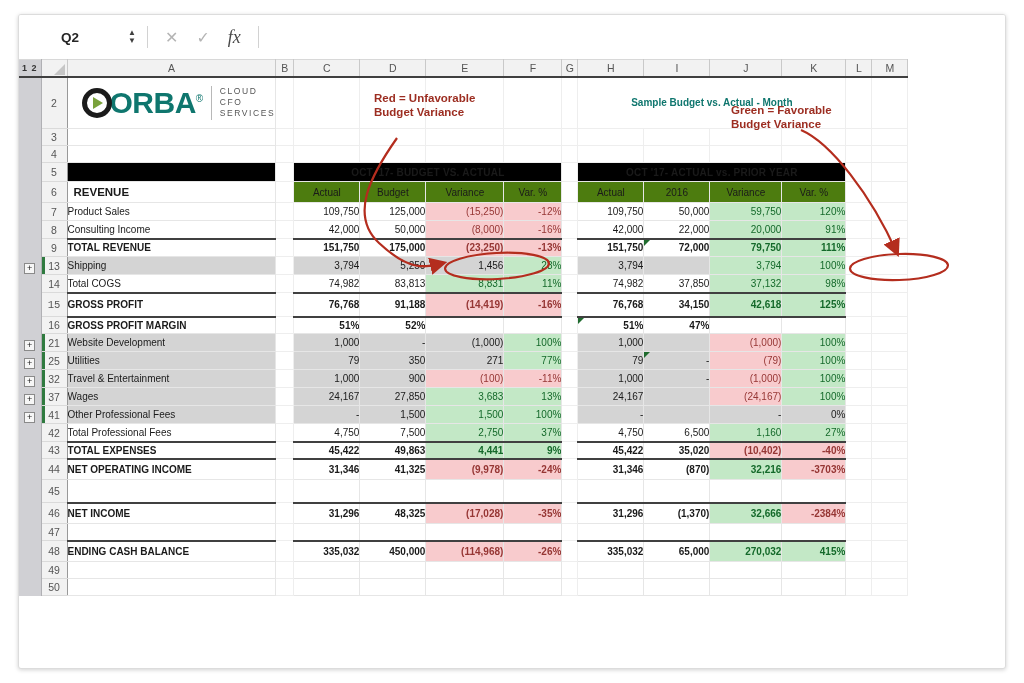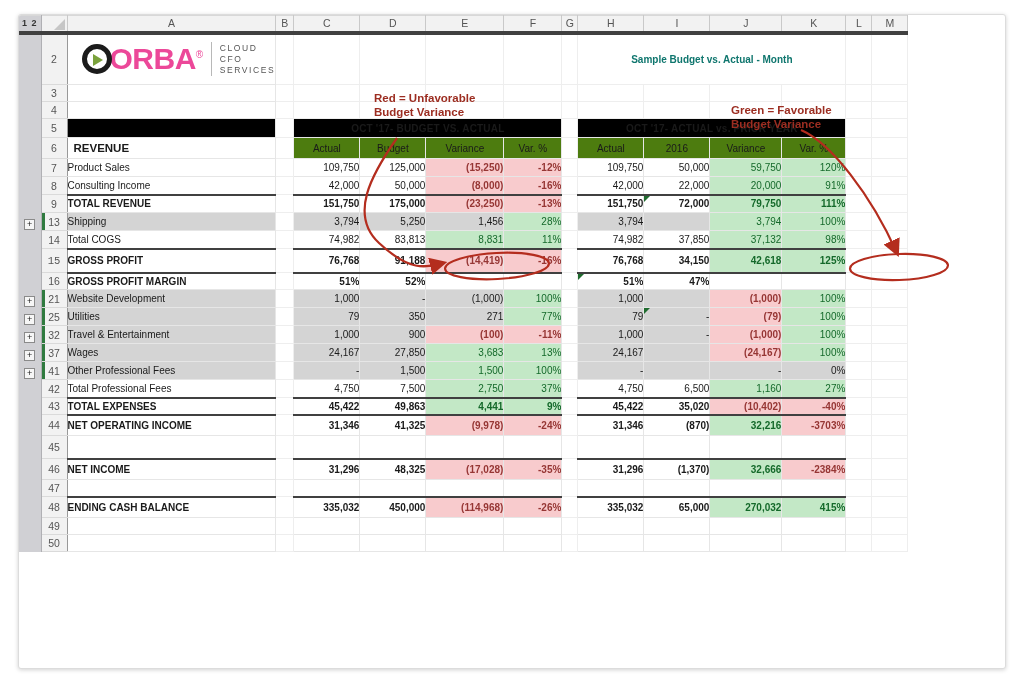--- a/index.html
+++ b/index.html
@@ -51,21 +51,21 @@
   
   .grid-wrap { position: relative; }
   table.sheet { border-collapse: collapse; table-layout: fixed; }
   table.sheet td { padding:0; margin:0; }
 
   
   .colhead td {
     height: 17px;
     background: #f2f2f2;
     border-right: 1px solid #c9c9c9;
-    border-bottom: 4px solid #404040;
+    border-bottom: 2px solid #404040;
     border-top: 1px solid #d8d8d8;
     text-align: center;
     font-size: 10.5px; color: #555;
   }
   .colhead td.outline-head {
     background: #d0d0d4;
     border-right: 1px solid #b0b0b4;
     font-size: 9px; font-weight: bold; color: #333;
     letter-spacing: 1px;
   }
@@ -123,21 +123,21 @@
   .num { text-align: right; font-size: 11.5px; }
   .lbl { text-align: left; }
 
   
   .bx { border:1px solid #7f7f7f; background:#fff; }
   .bxT { border-top:2px solid #404040; }
   .bxB { border-bottom:2px solid #404040; }
   .bxTB { border-top:2px solid #404040; border-bottom:2px solid #404040; }
 
   .shade { background:#d4d4d4 !important; }
-  .pink  { background:#f8cbcd !important; color:#963634 !important;font-weight:bold; }
+  .pink  { background:#f8cbcd !important; color:#963634 !important; }
   .green { background:#c3e8c6 !important; color:#14692a !important; }
 
   .blackbar {
     background:#000 !important;
     color:#fff;
     font-size:10px; font-weight:bold;
     text-align:center; letter-spacing:.2px;
     border:1px solid #000;
   }
   .hdrcell {
@@ -170,21 +170,21 @@
     border:5px solid #1b1b1b; position:relative;
     display:inline-block;
   }
   .orb::after{
     content:""; position:absolute; left:6px; top:4.5px;
     border-style:solid; border-width:6px 0 6px 10px;
     border-color:transparent transparent transparent #7aa23c;
   }
   .wordmark{
     font-size:30px; font-weight:bold; letter-spacing:-.5px;
-    color:#ec4899; margin-left:-2px; font-family:"Liberation Sans",sans-serif;
+    color:#0f766e; margin-left:-2px; font-family:"Liberation Sans",sans-serif;
   }
   .regmark{ font-size:10px; vertical-align:super; font-weight:normal; }
   .logo-div{ width:1px; height:34px; background:#b8b8b8; margin:0 8px; }
   .logo-sub{
     font-size:8.5px; line-height:11px; color:#555;
     letter-spacing:1.6px;
   }
 
   
   .ann {
@@ -195,20 +195,30 @@
   }
   #svg-ann { position:absolute; left:0; top:0; width:988px; height:655px; pointer-events:none; }
   .title-txt { font-size:10px; font-weight:bold; color:#0f766e; text-align:center; }
 </style>
 </head>
 <body>
 
 <div id="app">
 <div class="window">
 
+  <div class="formula-bar">
+    <div class="namebox">Q2</div>
+    <div class="spinner">▲<br>▼</div>
+    <div class="fb-sep"></div>
+    <div class="fb-icon">✕</div>
+    <div class="fb-icon">✓</div>
+    <div class="fb-icon fx">fx</div>
+    <div class="fb-sep"></div>
+    <div class="fb-input"></div>
+  </div>
 
   <div class="grid-wrap">
   <table class="sheet">
     <colgroup>
       <col style="width:22px">
       <col style="width:26px">
       <col style="width:208px">
       <col style="width:18px">
       <col style="width:66px">
       <col style="width:66px">

